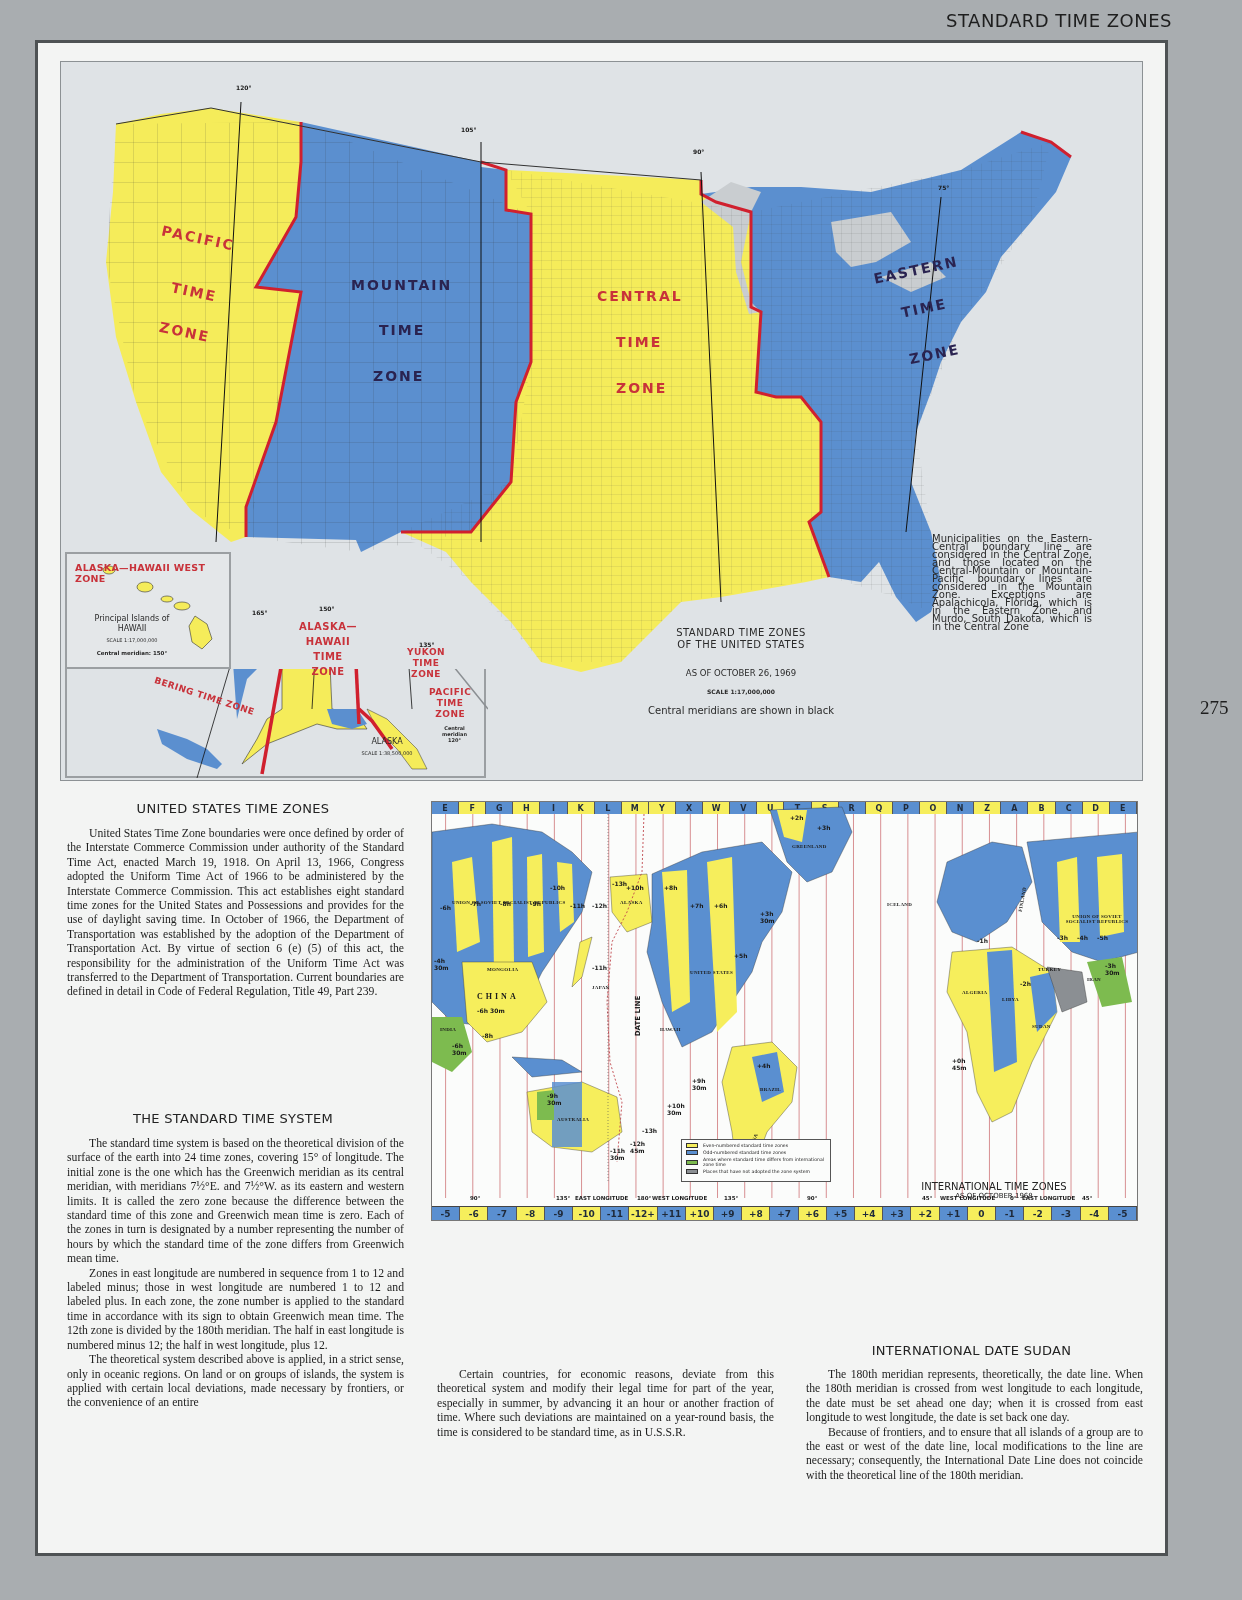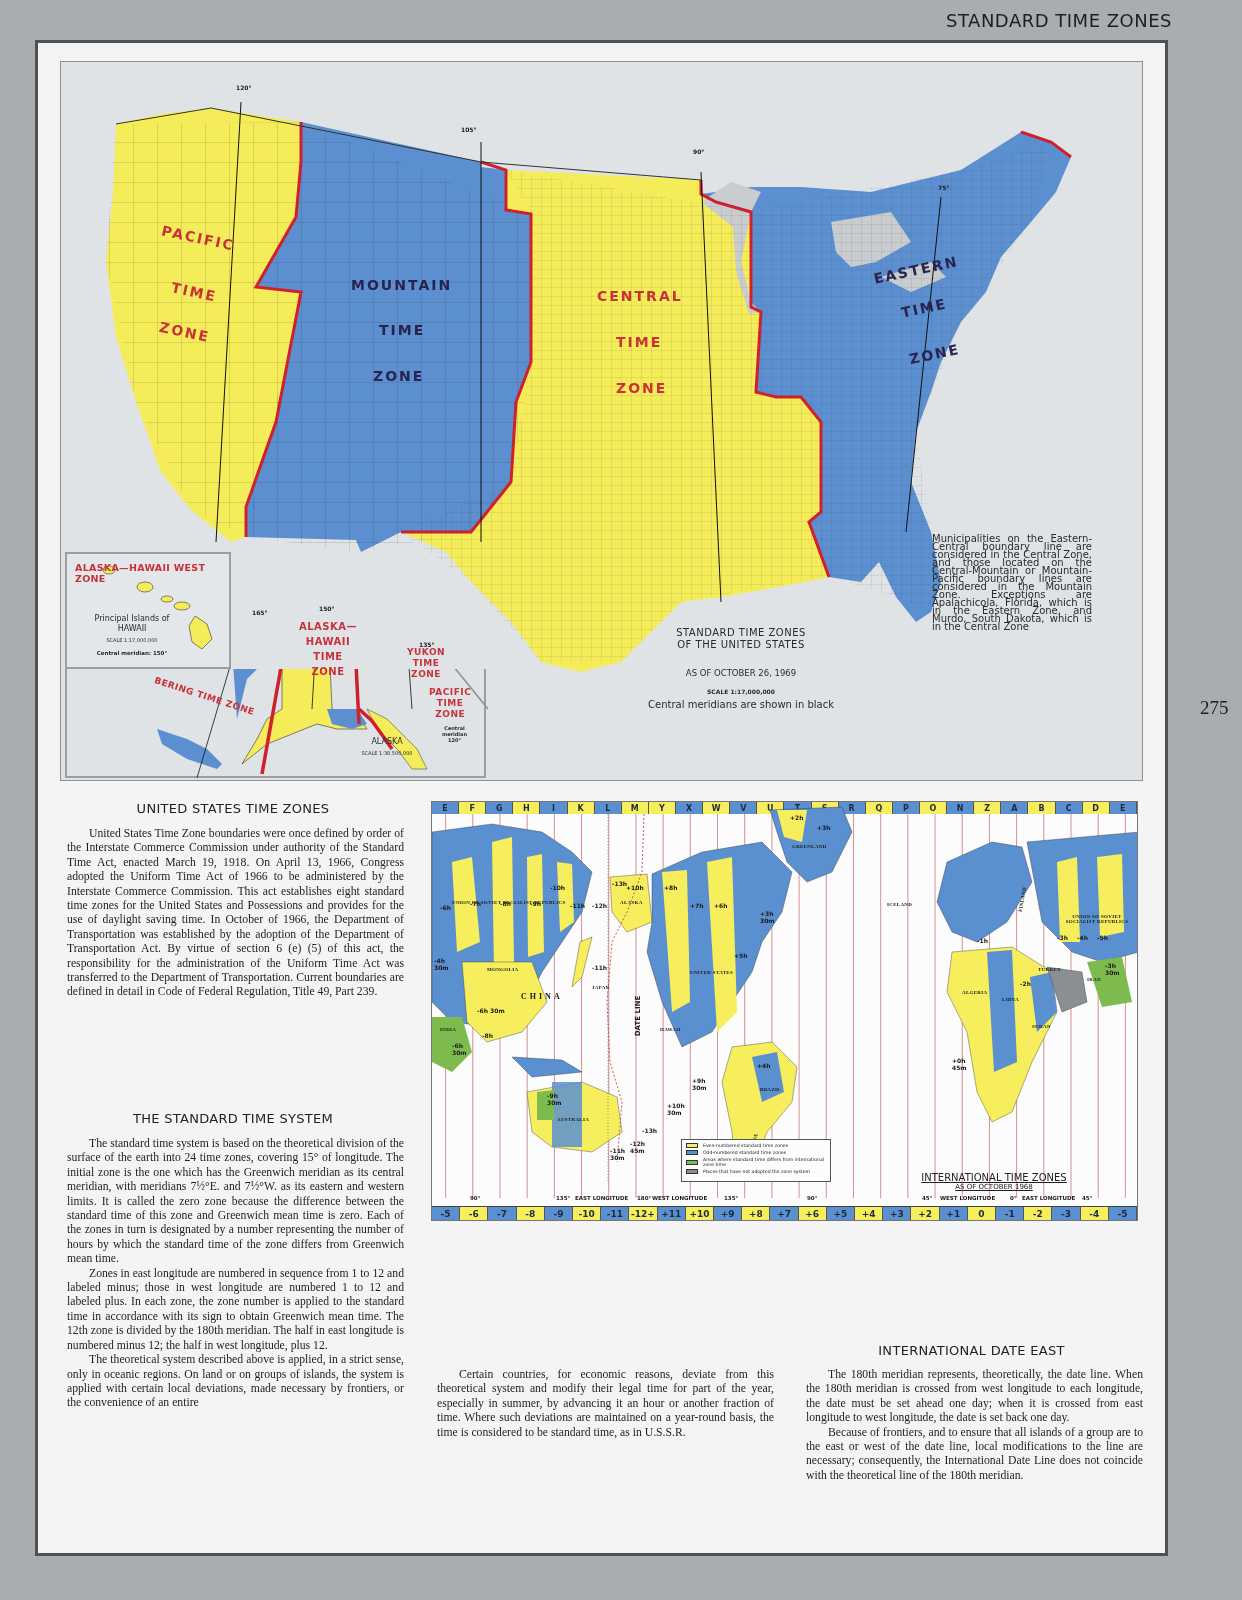--- a/index.html
+++ b/index.html
@@ -41,21 +41,21 @@
     font-family: "DejaVu Sans", sans-serif; font-size: 10px; line-height: 8px;
     color: #2a2a2a; text-align: justify;
   }
   .us-caption {
     position: absolute; left: 570px; top: 565px; width: 220px; text-align: center;
     font-family: "DejaVu Sans", sans-serif; color: #2a2a2a;
   }
   .us-caption .t1 { font-size: 10px; letter-spacing: 0.5px; line-height: 12px; }
   .us-caption .t2 { font-size: 8.5px; margin-top: 17px; }
   .us-caption .t3 { font-size: 6px; margin-top: 10px; font-weight: bold; }
-  .us-caption .t4 { font-size: 10px; margin-top: 4px; }
+  .us-caption .t4 { font-size: 10px; margin-top: 10px; }
   .hawaii-inset {
     position: absolute; left: 4px; top: 490px; width: 166px; height: 117px;
     background: #e4e7e9; border: 2px solid #9b9fa2;
   }
   .alaska-inset {
     position: absolute; left: 4px; top: 607px; width: 421px; height: 109px;
     border: 2px solid #9b9fa2; border-top: none;
   }
   .inset-title {
     position: absolute; font-family: "DejaVu Sans", sans-serif;
@@ -93,22 +93,22 @@
   .cell.y { background: #f6ee5c; }
   .cell.b { background: #5a8fd0; }
   .legend {
     position: absolute; left: 249px; top: 337px; width: 150px; height: 43px;
     background: #fbfcfb; border: 1px solid #555; padding: 3px 4px;
   }
   .legend-item { display: flex; align-items: center; font-family: "DejaVu Sans", sans-serif;
     font-size: 4.6px; color: #222; margin-bottom: 2px; }
   .legend-item .sw { width: 12px; height: 5px; border: 1px solid #333; margin-right: 5px; flex-shrink: 0; }
   .world-title {
-    position: absolute; left: 487px; top: 370px; width: 150px; text-align: center;
-    font-family: "DejaVu Sans", sans-serif; color: #222; text-decoration: underline;
+    position: absolute; left: 487px; top: 379px; width: 150px; text-align: center;
+    font-family: "DejaVu Sans", sans-serif; color: #222;
   }
   .lon-labels {
     position: absolute; left: 0; bottom: 15px; width: 100%; height: 10px;
     font-family: "DejaVu Sans", sans-serif; font-size: 5.5px; font-weight: bold; color: #222;
   }
   .lon-labels span { position: absolute; top: 0; }
   .map-tag {
     position: absolute; font-family: "DejaVu Sans", sans-serif; font-size: 6px;
     font-weight: bold; color: #1a1a1a;
   }
@@ -274,21 +274,21 @@
   <div class="heading" style="left:25px;top:1068px;width:340px;">THE STANDARD TIME SYSTEM</div>
   <div class="body-text" style="left:23px;top:1094px;width:343px;">
     <p>The standard time system is based on the theoretical division of the surface of the earth into 24 time zones, covering 15° of longitude. The initial zone is the one which has the Greenwich meridian as its central meridian, with meridians 7½°E. and 7½°W. as its eastern and western limits. It is called the zero zone because the difference between the standard time of this zone and Greenwich mean time is zero. Each of the zones in turn is designated by a number representing the number of hours by which the standard time of the zone differs from Greenwich mean time.</p>
     <p>Zones in east longitude are numbered in sequence from 1 to 12 and labeled minus; those in west longitude are numbered 1 to 12 and labeled plus. In each zone, the zone number is applied to the standard time in accordance with its sign to obtain Greenwich mean time. The 12th zone is divided by the 180th meridian. The half in east longitude is numbered minus 12; the half in west longitude, plus 12.</p>
     <p>The theoretical system described above is applied, in a strict sense, only in oceanic regions. On land or on groups of islands, the system is applied with certain local deviations, made necessary by frontiers, or the convenience of an entire</p>
   </div>
   <div class="body-text" style="left:393px;top:1325px;width:343px;">
     <p>Certain countries, for economic reasons, deviate from this theoretical system and modify their legal time for part of the year, especially in summer, by advancing it an hour or another fraction of time. Where such deviations are maintained on a year-round basis, the time is considered to be standard time, as in U.S.S.R.</p>
   </div>
 
-  <div class="heading" style="left:762px;top:1300px;width:343px;">INTERNATIONAL DATE EAST</div>
+  <div class="heading" style="left:762px;top:1300px;width:343px;">INTERNATIONAL DATE SUDAN</div>
   <div class="body-text" style="left:762px;top:1325px;width:343px;">
     <p>The 180th meridian represents, theoretically, the date line. When the 180th meridian is crossed from west longitude to each longitude, the date must be set ahead one day; when it is crossed from east longitude to west longitude, the date is set back one day.</p>
     <p>Because of frontiers, and to ensure that all islands of a group are to the east or west of the date line, local modifications to the line are necessary; consequently, the International Date Line does not coincide with the theoretical line of the 180th meridian.</p>
   </div>
 
   <div class="world-map">
     <div class="letter-row" id="letterRow">
         <div class="cell b">E</div>
         <div class="cell y">F</div>
         <div class="cell b">G</div>
@@ -384,21 +384,21 @@
       <path d="M655 160 L690 155 L700 200 L670 205 Z" fill="#7dbb4f"></path>
 
       <path d="M212 12 L210 70 L195 110 L180 140 L175 200 L178 260 L190 300 L185 360" fill="none" stroke="#c0464c" stroke-width="0.9" stroke-dasharray="2 2"></path>
       <path d="M176 12 L176 380" stroke="#555" stroke-width="0.6" stroke-dasharray="1 2"></path>
     </svg>
 
     <div class="map-tag" style="left:186px;top:210px;transform:rotate(-90deg);font-size:7px;">DATE LINE</div>
 
     <div class="map-tag serif" style="left:20px;top:98px;">UNION OF SOVIET SOCIALIST REPUBLICS</div>
     <div class="map-tag serif" style="left:630px;top:112px;width:70px;text-align:center;">UNION OF SOVIET SOCIALIST REPUBLICS</div>
-    <div class="map-tag serif" style="left:45px;top:190px;font-size:8px;letter-spacing:3px;margin-left:44px;">CHINA</div>
+    <div class="map-tag serif" style="left:45px;top:190px;font-size:8px;letter-spacing:3px;">CHINA</div>
     <div class="map-tag serif" style="left:55px;top:165px;">MONGOLIA</div>
     <div class="map-tag serif" style="left:160px;top:183px;">JAPAN</div>
     <div class="map-tag serif" style="left:188px;top:98px;">ALASKA</div>
     <div class="map-tag serif" style="left:258px;top:168px;">UNITED STATES</div>
     <div class="map-tag serif" style="left:360px;top:42px;">GREENLAND</div>
     <div class="map-tag serif" style="left:455px;top:100px;">ICELAND</div>
     <div class="map-tag serif" style="left:328px;top:285px;">BRAZIL</div>
     <div class="map-tag serif" style="left:125px;top:315px;">AUSTRALIA</div>
     <div class="map-tag serif" style="left:228px;top:225px;">HAWAII</div>
     <div class="map-tag serif" style="left:606px;top:165px;">TURKEY</div>

